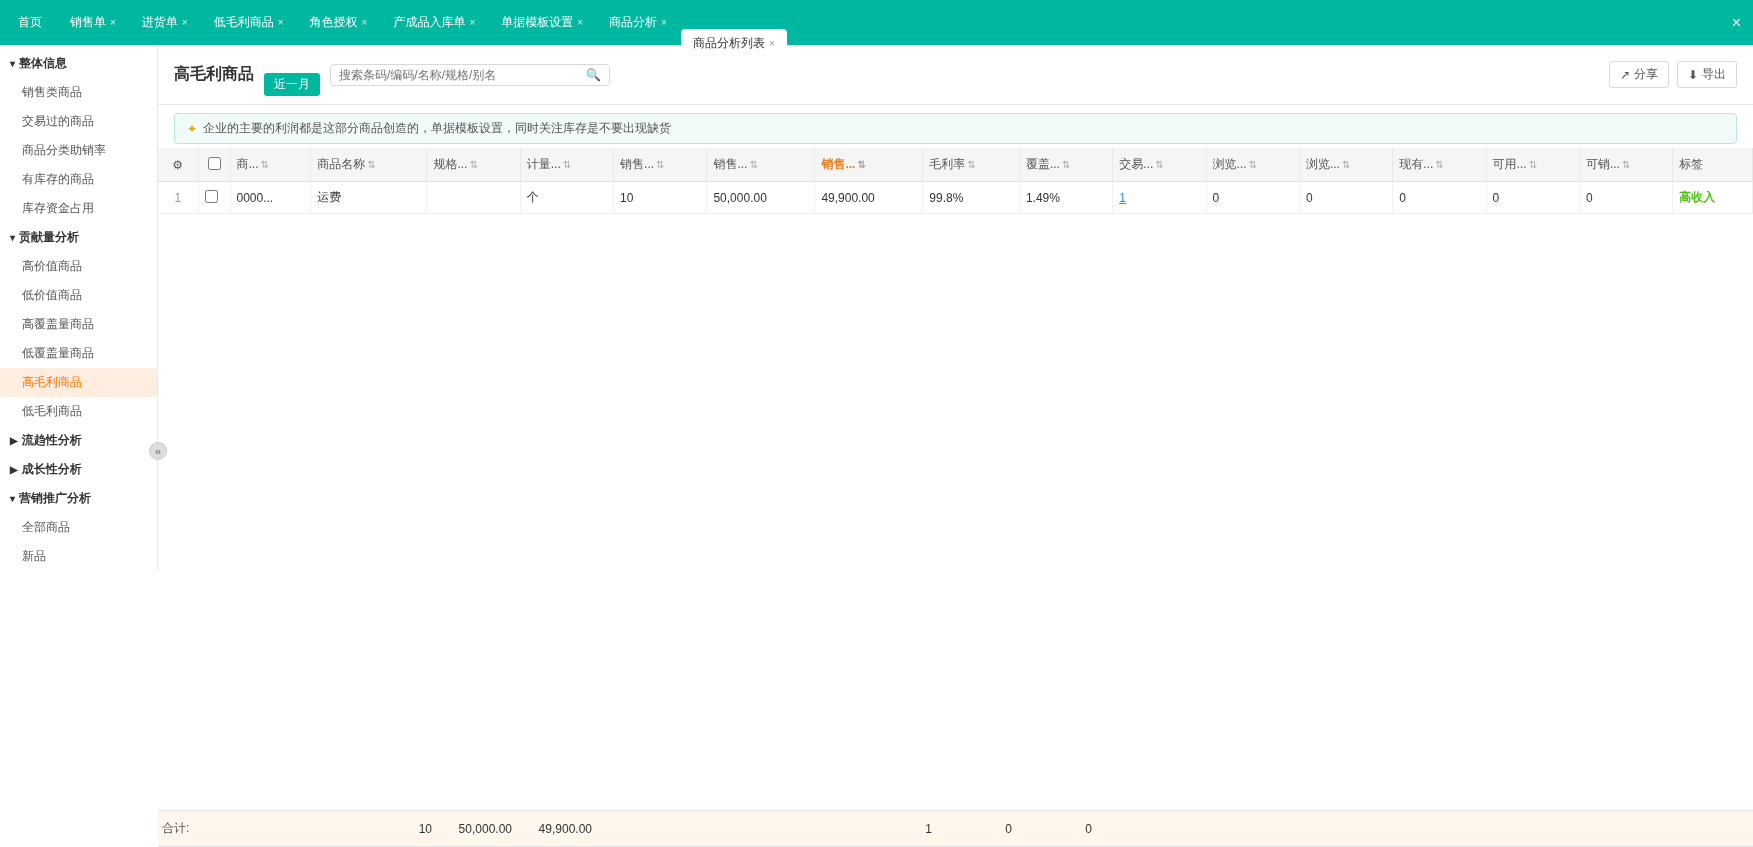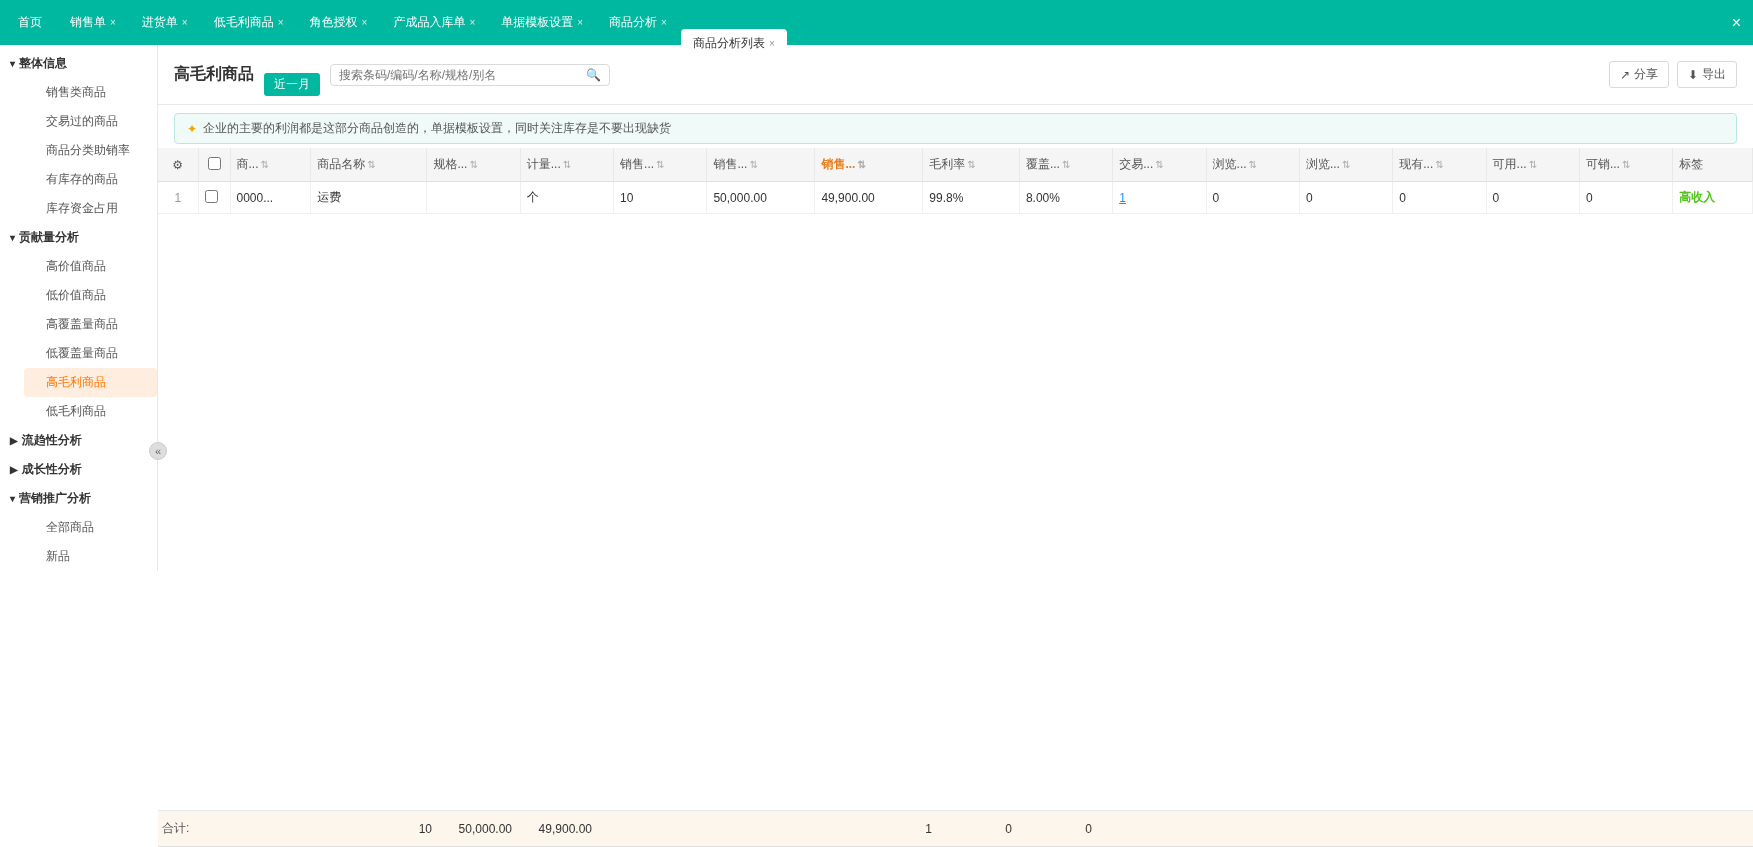--- a/index.html
+++ b/index.html
@@ -59,21 +59,20 @@
       cursor: pointer;
       font-weight: bold;
     }
     .sidebar-group-header .arrow { margin-right: 4px; font-size: 10px; }
     .sidebar-item {
       padding: 6px 10px 6px 22px;
       font-size: 12px;
       color: #555;
       cursor: pointer;
       white-space: nowrap;
-      margin-left: 24px;
     }
     .sidebar-item.active {
       background: #ffeee0;
       color: #ff7700;
       border-radius: 4px;
     }
     .sidebar-collapse-btn {
       position: absolute;
       top: 50%;
       right: -10px;
@@ -516,21 +515,21 @@
               <input type="checkbox" style="">
             </td>
             <td>0000...</td>
             <td>运费</td>
             <td></td>
             <td>个</td>
             <td>10</td>
             <td>50,000.00</td>
             <td>49,900.00</td>
             <td>99.8%</td>
-            <td>8.00%</td>
+            <td>1.49%</td>
             <td>
               <span class="link-text">1</span>
             </td>
             <td>0</td>
             <td>0</td>
             <td>0</td>
             <td>0</td>
             <td>0</td>
             <td>
               <span class="tag-high">高收入</span>

